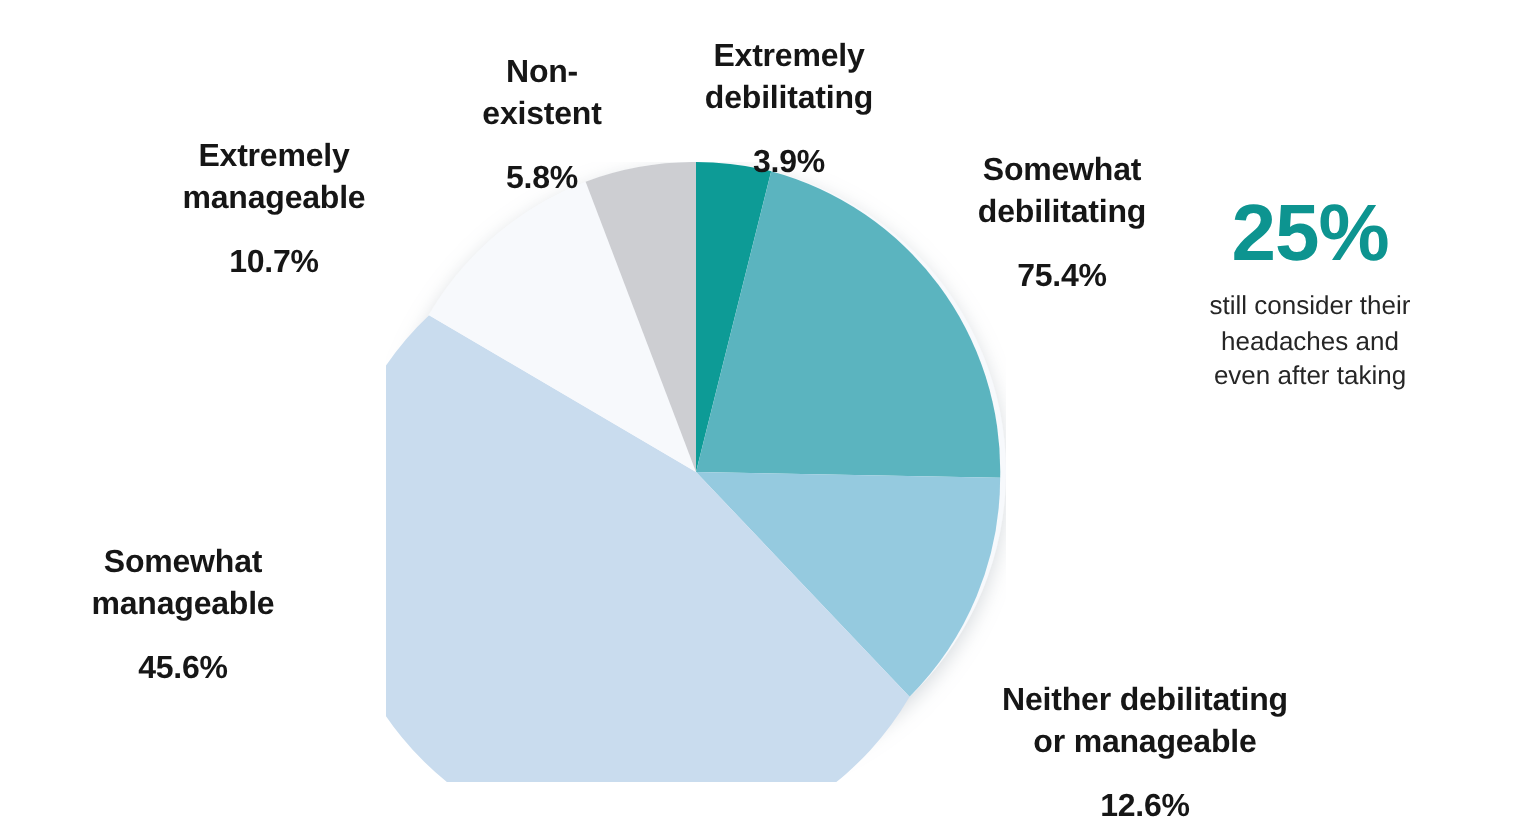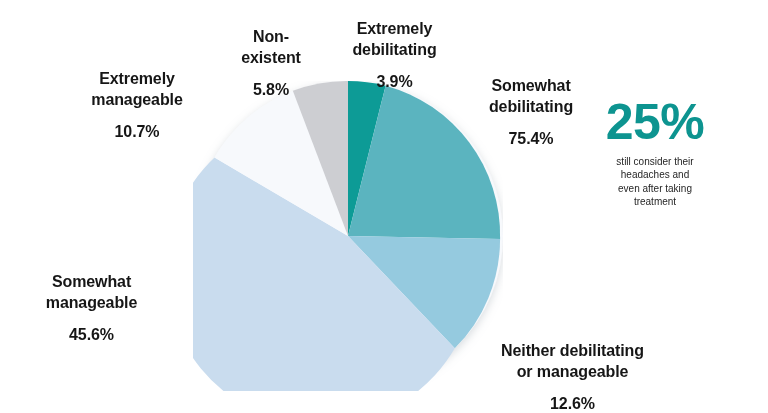--- a/index.html
+++ b/index.html
@@ -59,29 +59,29 @@
 
   
   .callout {
     position: absolute;
     left: 548px;
     top: 96px;
     width: 214px;
     text-align: center;
   }
   .callout-number {
-    font-size: 50px;
+    font-size: 40px;
     font-weight: 700;
     color: #0d9490;
     line-height: 1.05;
     letter-spacing: -0.5px;
     margin-bottom: 6px;
   }
   .callout-text {
-    font-size: 10px;
+    font-size: 13px;
     line-height: 1.35;
     color: #262626;
     font-weight: 400;
   }
   .callout-text span { display: block; }
 </style>
 </head>
 <body>
 
 <div id="canvas">
@@ -147,17 +147,16 @@
 or manageable</span>
     <span class="pct">12.6%</span>
   </div>
 
   <div class="callout">
     <div class="callout-number" style="color: rgb(13, 148, 144);">25%</div>
     <div class="callout-text">
       <span>still consider their</span>
       <span>headaches and</span>
       <span>even after taking</span>
-      <span>treatment</span>
     </div>
   </div>
 
 </div>
 
 </body></html>

